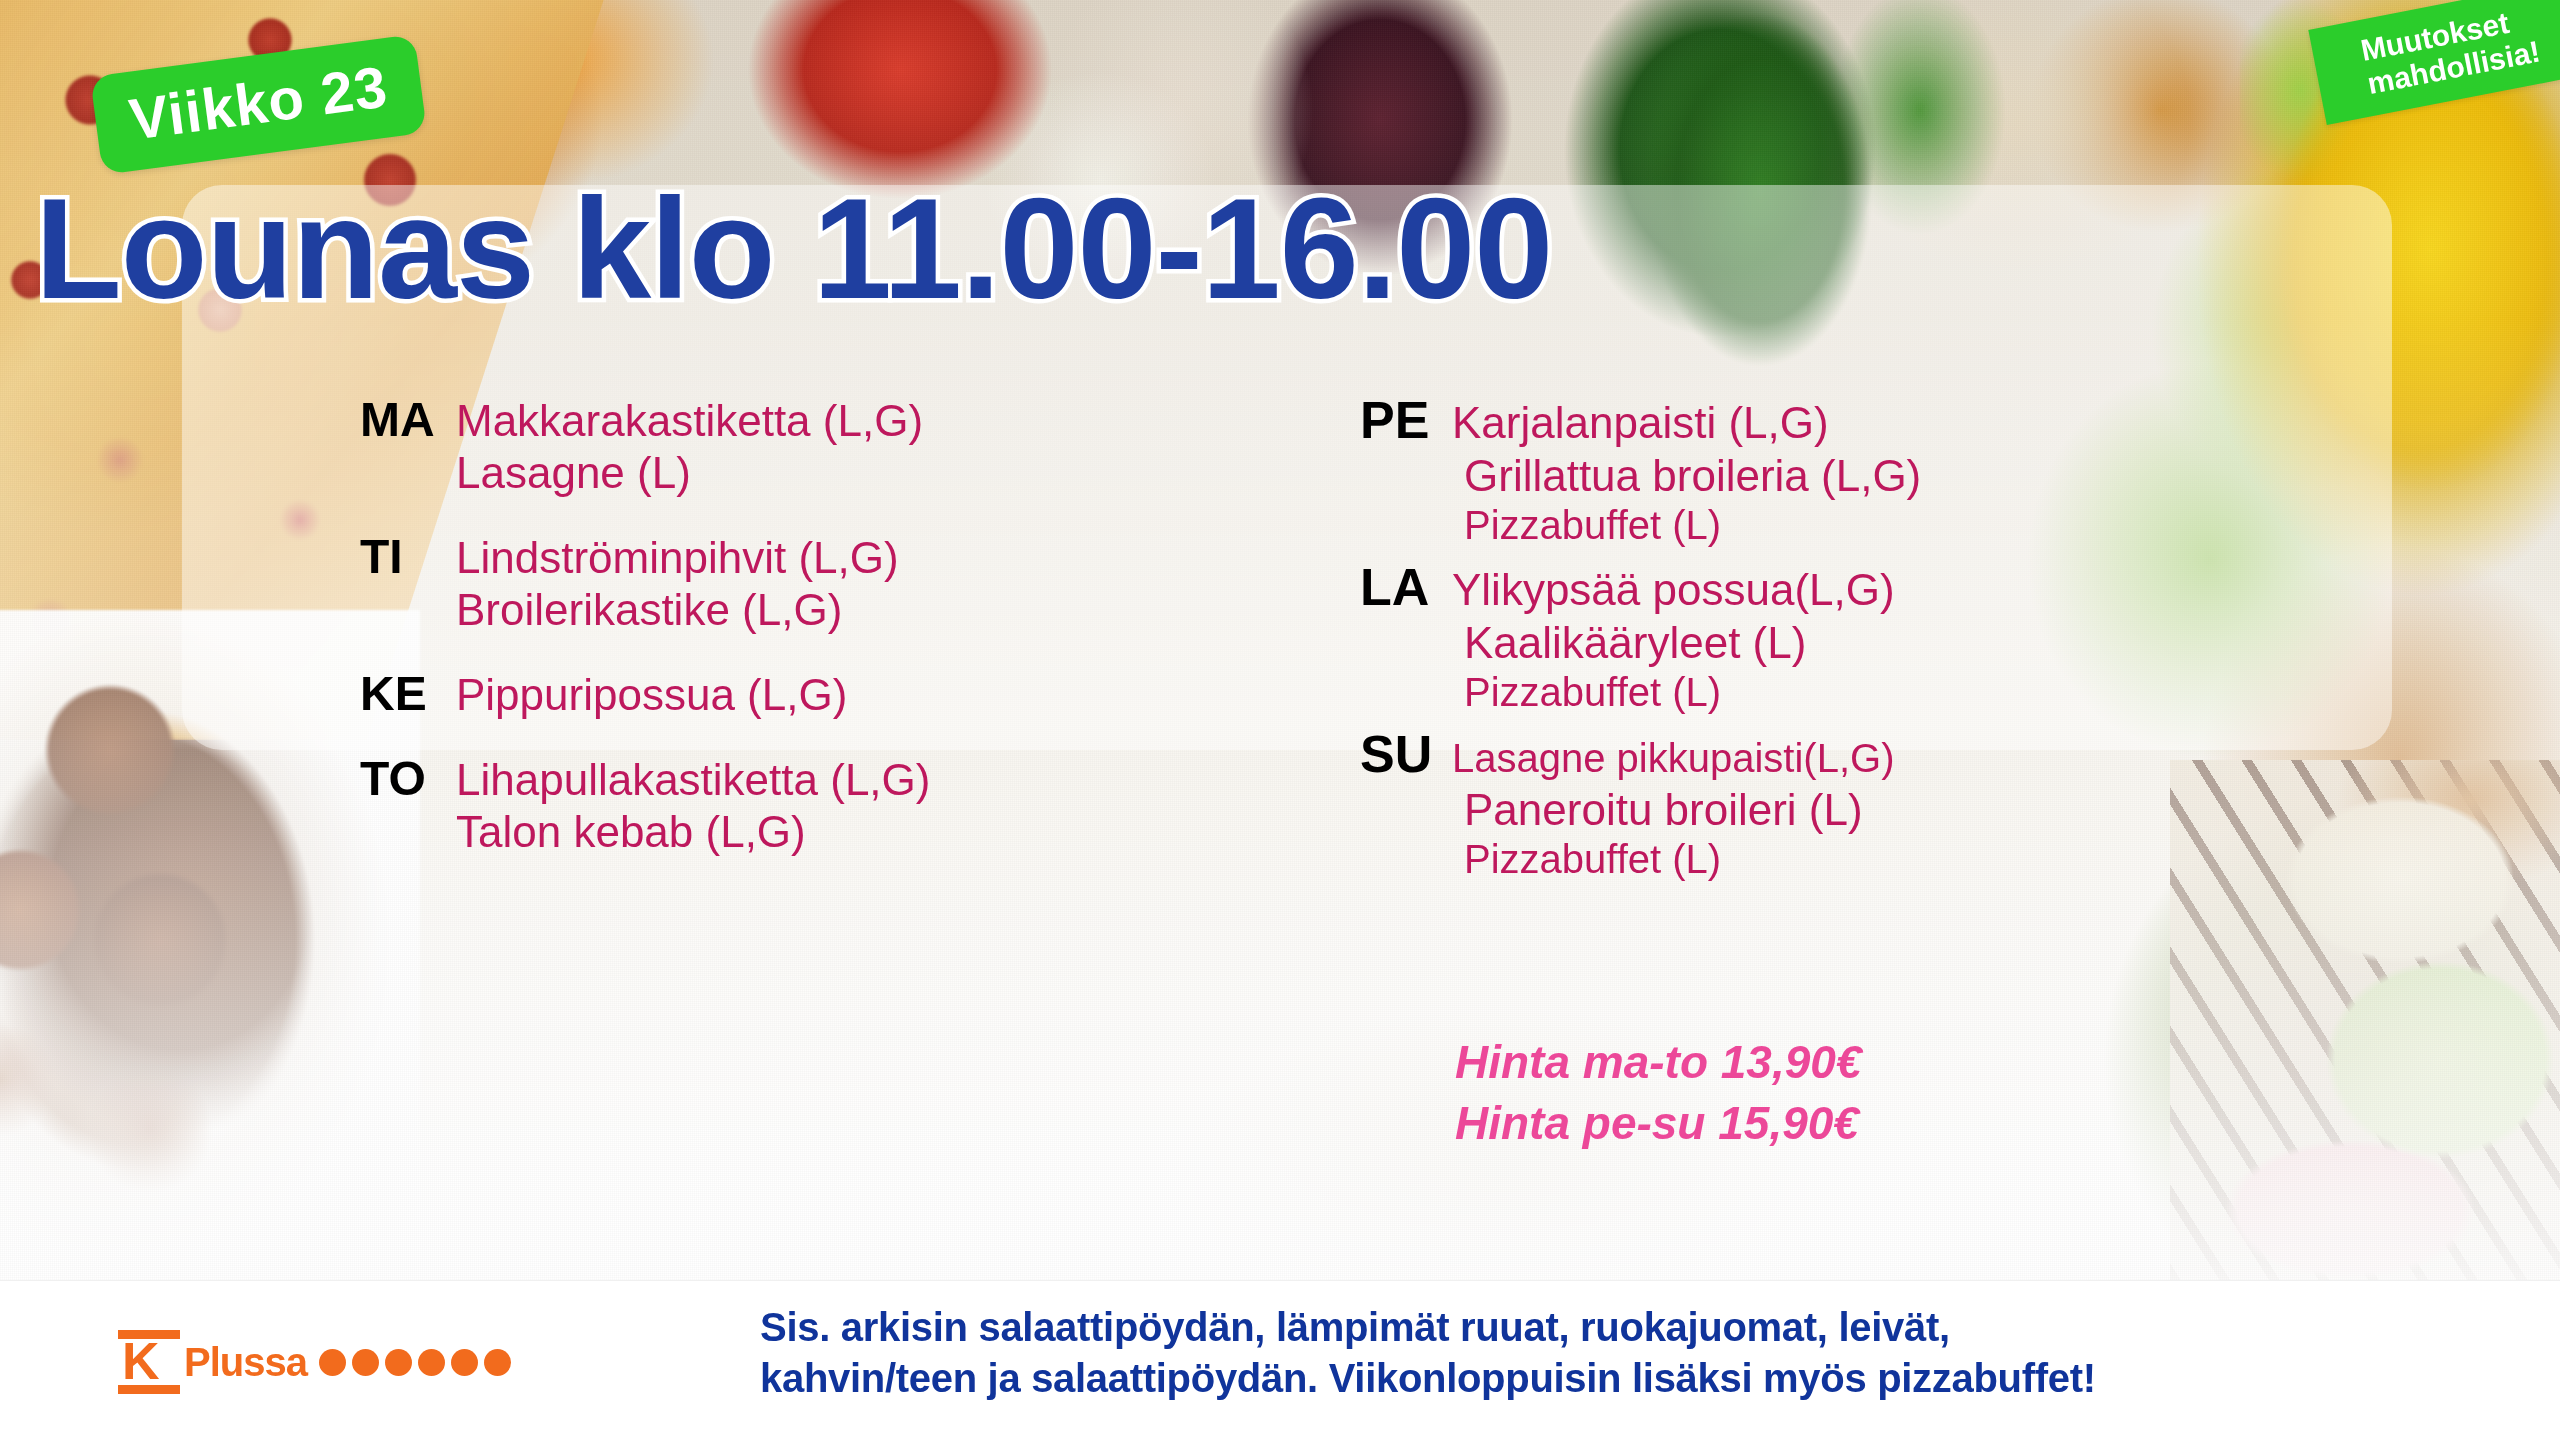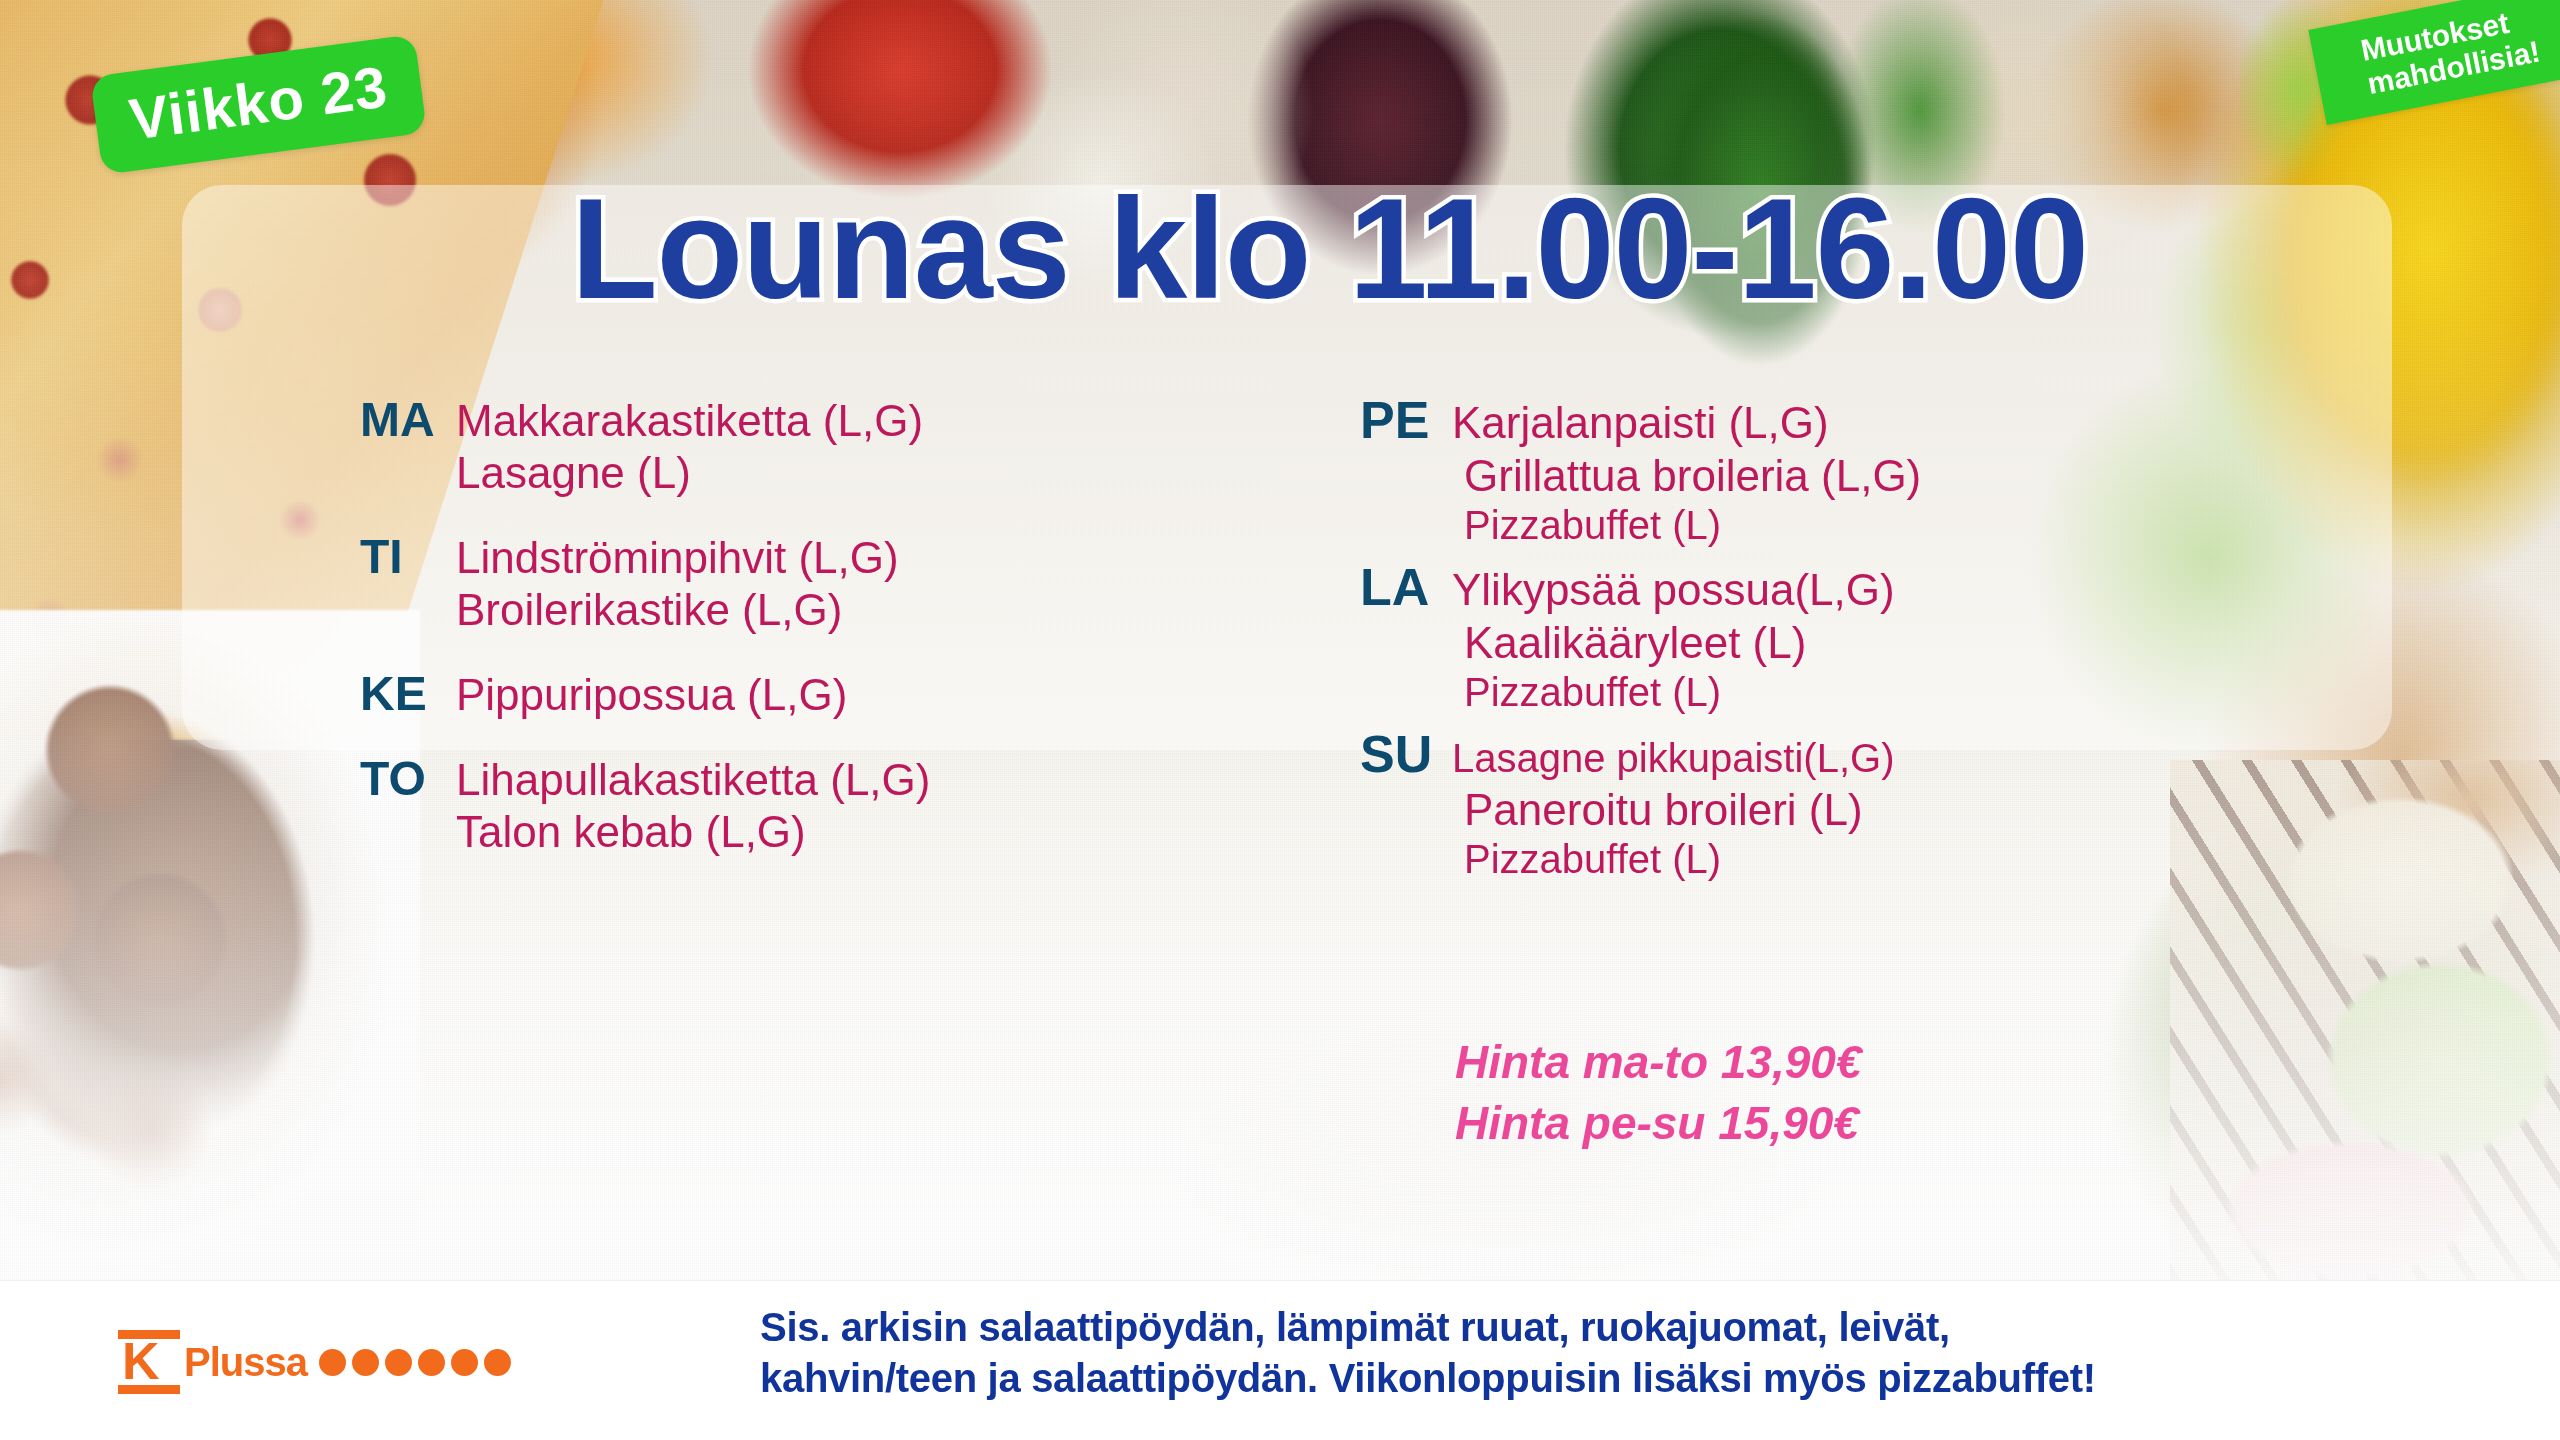--- a/index.html
+++ b/index.html
@@ -132,39 +132,39 @@
     padding:14px 60px 16px 48px;
     transform:rotate(-11deg);
     font-size:30px; font-weight:700; line-height:1.12;
     text-align:left; white-space:nowrap;
     box-shadow:0 2px 5px rgba(0,0,0,.10);
   }
 
   
   .title {
     position:absolute; left:0; top:178px; width:2088px; z-index:7;
-    text-align:right;
+    text-align:left;
     font-size:142px; font-weight:700; letter-spacing:-1px;
     color:#1F3FA0;
     -webkit-text-stroke:9px #ffffff;
     paint-order:stroke fill;
     line-height:1;
     white-space:nowrap;
     padding-left:35px;
   }
 
   
   .menu { position:absolute; left:0; top:0; width:2560px; height:1280px; z-index:5; }
   .col-left  { position:absolute; left:360px; top:392px; width:840px; }
   .col-right { position:absolute; left:1360px; top:390px; width:920px; }
 
   .day-block { display:block; margin-bottom:30px; }
   .day-row { display:flex; align-items:baseline; white-space:nowrap; }
   .day-abbr {
-    color:#0c4a6e; font-weight:700; font-size:48px;
+    color:#000000; font-weight:700; font-size:48px;
     width:96px; flex:0 0 96px; text-align:left;
   }
   .dish { color:#be185d; font-size:44px; font-weight:400; line-height:1.18; }
   .dish.first { font-weight:400; }
   .sub-row { padding-left:96px; white-space:nowrap; }
 
   
   .col-right .day-block { margin-bottom:8px; }
   .col-right .day-abbr { font-size:52px; width:92px; flex:0 0 92px; }
   .col-right .dish { font-size:44px; }

